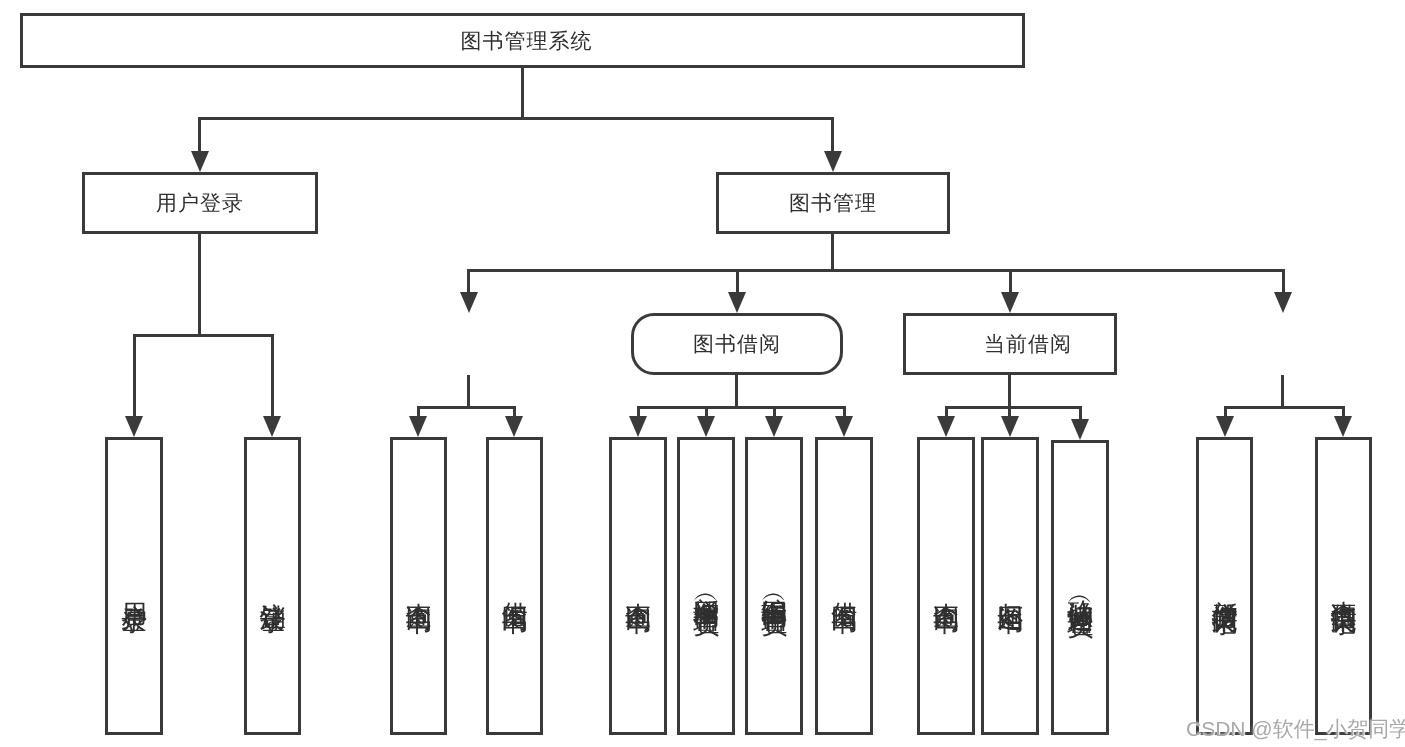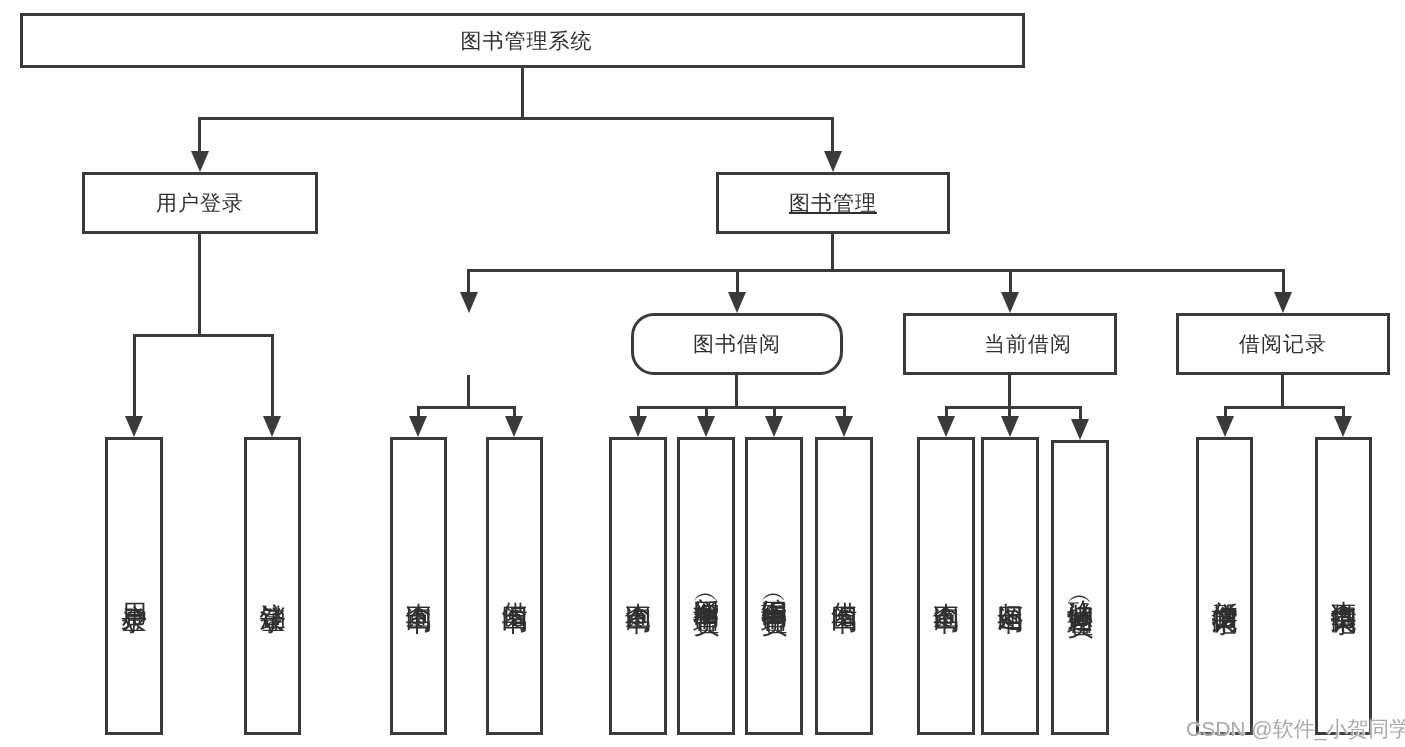--- a/index.html
+++ b/index.html
@@ -53,21 +53,21 @@
     width: 0; height: 0;
     border-left: 9px solid transparent;
     border-right: 9px solid transparent;
     border-top: 21px solid var(--line);
   }
 
   
   
   #n-root   { left: 20px;   top: 13px;  width: 1005px; height: 55px; padding-left: 8px; }
   #n-login  { left: 82px;   top: 172px; width: 236px;  height: 62px; }
-  #n-mgmt   { left: 716px;  top: 172px; width: 234px;  height: 62px; text-decoration: underline; }
+  #n-mgmt   { left: 716px;  top: 172px; width: 234px;  height: 62px; }
   
   #n-nb     { left: 363px;  top: 313px; width: 212px;  height: 62px; }
   #n-bb     { left: 631px;  top: 313px; width: 212px;  height: 62px; border-radius: 23px; }
   #n-cb     { left: 903px;  top: 313px; width: 214px;  height: 62px; padding-left: 36px; }
   #n-br     { left: 1176px; top: 313px; width: 214px;  height: 62px; }
   
   #lf-login1 { left: 105px;  top: 437px; width: 58px; height: 298px; }
   #lf-login2 { left: 244px;  top: 437px; width: 57px; height: 298px; }
   #lf-nb1    { left: 390px;  top: 437px; width: 57px; height: 298px; }
   #lf-nb2    { left: 486px;  top: 437px; width: 57px; height: 298px; }
@@ -106,23 +106,20 @@
   <div class="node hnode" id="n-mgmt">
     <span>图书管理</span>
   </div>
 
   <div class="node hnode" id="n-bb">
     <span>图书借阅</span>
   </div>
   <div class="node hnode" id="n-cb">
     <span>当前借阅</span>
   </div>
-  <div class="node hnode" id="n-br">
-    <span>借阅记录</span>
-  </div>
 
   <div class="node vnode" id="lf-login1">
     <span class="vtext">用户登录</span>
   </div>
   <div class="node vnode" id="lf-login2">
     <span class="vtext">注销登录</span>
   </div>
 
   <div class="node vnode" id="lf-nb1">
     <span class="vtext">查询图书</span>

